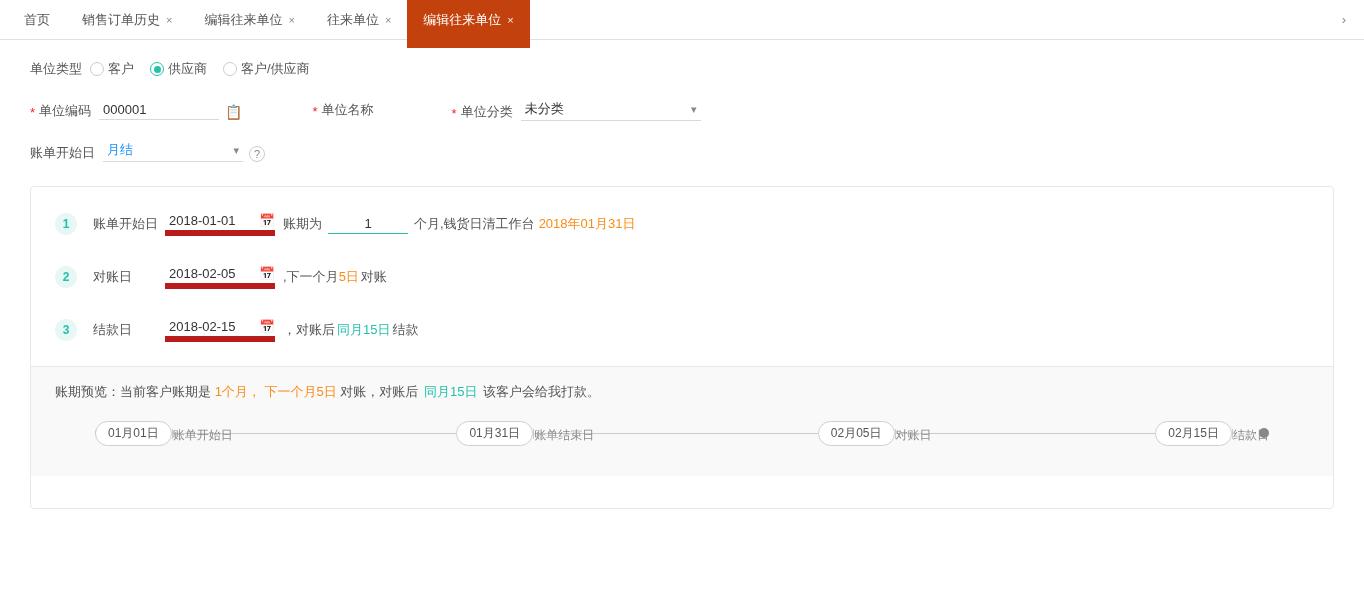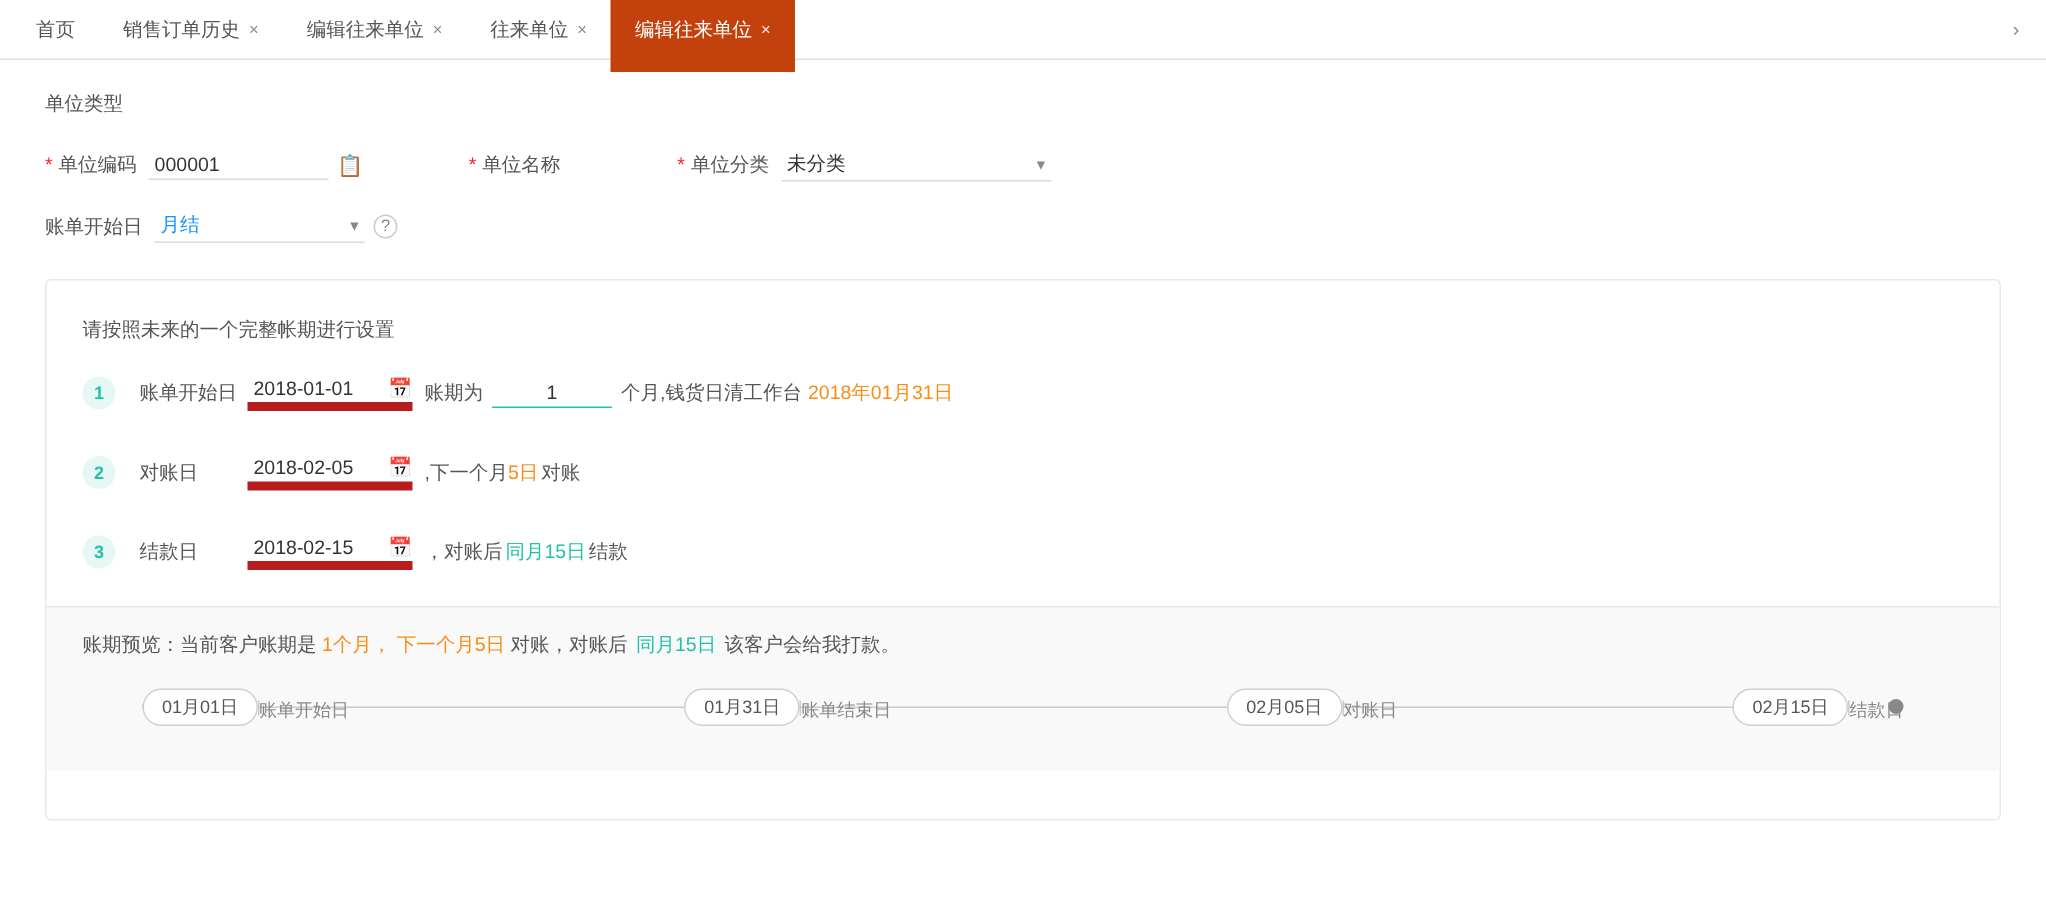--- a/index.html
+++ b/index.html
@@ -58,21 +58,21 @@
 
     
     .form-row {
       display: flex;
       align-items: center;
       margin-bottom: 20px;
       gap: 0;
     }
     .form-field {
       display: flex;
-      align-items: center;
+      align-items: flex-end;
       margin-right: 30px;
     }
     .field-label {
       color: #555;
       white-space: nowrap;
       margin-right: 8px;
       font-size: 13px;
     }
     .required-star {
       color: #f5222d;
@@ -308,20 +308,34 @@
     <span class="close-btn">×</span>
   </div>
   <div class="tab-more">›</div>
 </div>
 
 <div class="page-content">
 
   <div class="form-row">
     <div class="form-field">
       <span class="field-label">单位类型</span>
+      <div class="radio-group">
+        <label class="radio-item">
+          <div class="radio-circle"></div>
+          <span>客户</span>
+        </label>
+        <label class="radio-item">
+          <div class="radio-circle checked"></div>
+          <span>供应商</span>
+        </label>
+        <label class="radio-item">
+          <div class="radio-circle"></div>
+          <span>客户/供应商</span>
+        </label>
+      </div>
     </div>
   </div>
 
   <div class="form-row" style="gap:40px; margin-bottom:18px;">
 
     <div class="form-field">
       <span class="required-star">*</span>
       <span class="field-label">单位编码</span>
       <input class="field-input" style="width: 120px;" value="000001">
       <span class="copy-icon">📋</span>
@@ -347,21 +361,20 @@
       <span class="field-label">账单开始日</span>
       <div class="select-field" style="width:140px;">
         <span class="highlight-blue select-value">月结</span>
         <span class="select-arrow">▾</span>
       </div>
       <span class="help-icon">?</span>
     </div>
   </div>
 
   <div class="section-box">
-    <div class="section-title">请按照未来的一个完整帐期进行设置</div>
 
     <div class="step-row">
       <div class="step-number">1</div>
       <span class="step-label">账单开始日</span>
       <div class="date-input-wrap">
         <input class="date-input" value="2018-01-01" style="">
         <span class="cal-icon">📅</span>
       </div>
       <span class="step-desc">账期为</span>
       <input class="period-input" value="1" style="margin: 0px 6px;">

